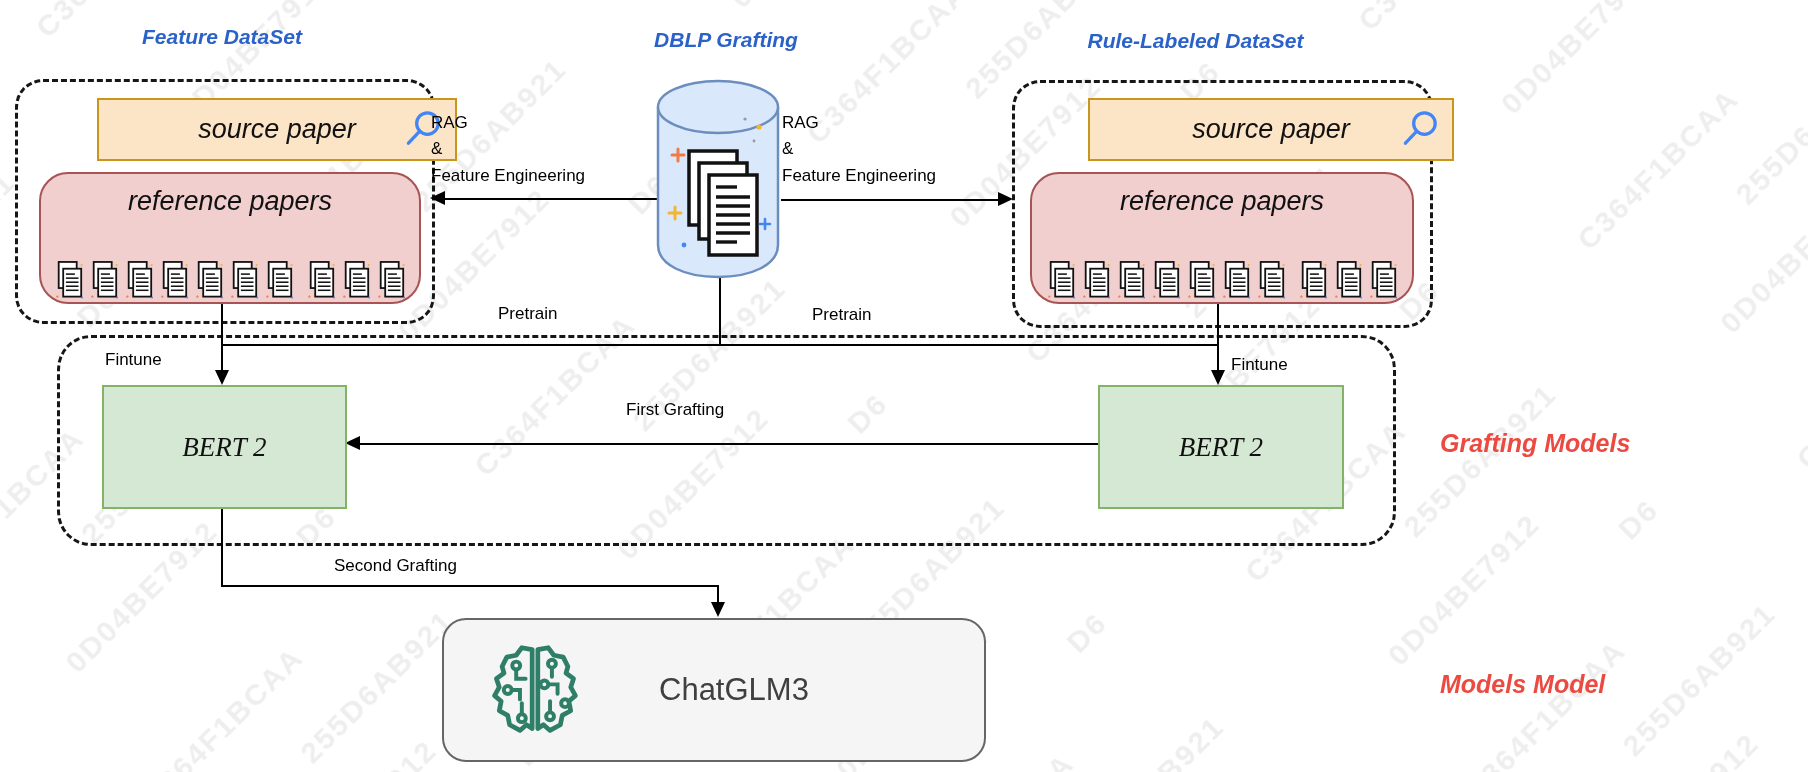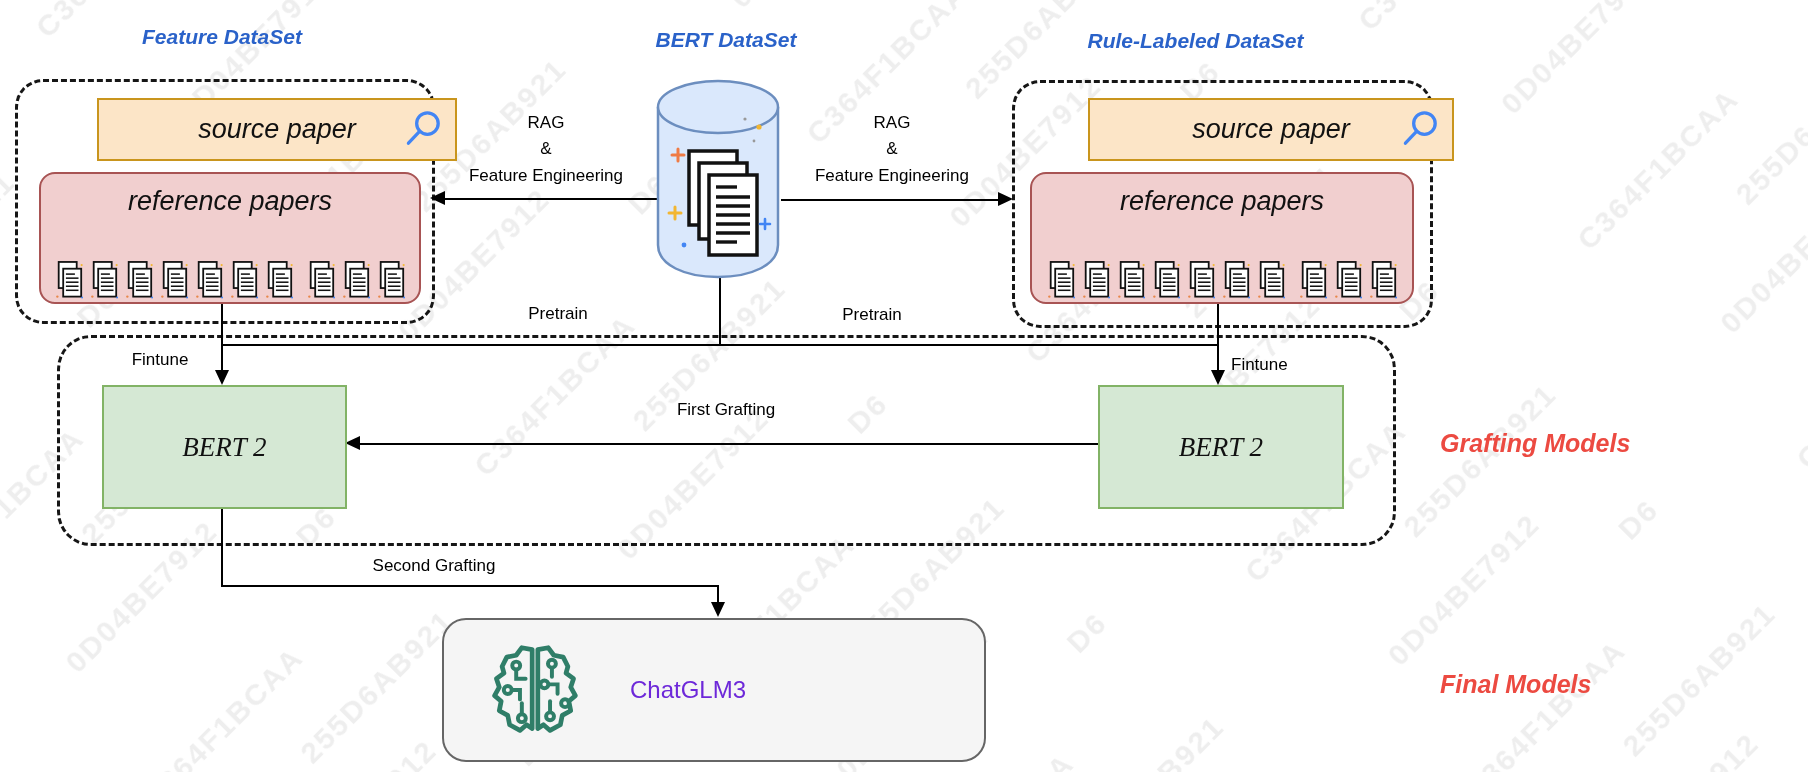--- a/index.html
+++ b/index.html
@@ -13,42 +13,42 @@
   .dashed{position:absolute;border:3px dashed #161616;border-radius:28px;z-index:1;}
   
   .title{position:absolute;font-style:italic;font-weight:700;font-size:21px;
          color:var(--title-blue);text-align:center;z-index:4;}
   
   .src-box{position:absolute;background:var(--source-fill);border:2px solid var(--source-border);
            display:flex;align-items:center;justify-content:center;
            font-style:italic;font-size:27px;color:#111;z-index:3;margin-left:48px;}
   .search{position:absolute;right:13px;top:9px;width:38px;height:38px;color:var(--search-blue);}
   .ref-box{position:absolute;background:var(--reference-fill);border:2px solid var(--reference-border);
-           border-radius:16px;z-index:3;}
+           border-radius:29px;z-index:3;}
   .ref-label{margin-top:12px;text-align:center;font-style:italic;font-size:27px;color:#111;}
   .doc-row{position:absolute;left:8px;right:8px;bottom:3px;display:flex;
            justify-content:center;gap:8px;}
   .doc-row .doc{width:27px;height:39px;}
   .doc-row .doc:nth-child(8){margin-left:7px;}
   .bert-box{position:absolute;background:var(--bert-fill);border:2px solid var(--bert-border);
             display:flex;align-items:center;justify-content:center;
             font-family:"Liberation Serif",serif;font-style:italic;font-size:27px;color:#111;z-index:3;}
   .final-box{position:absolute;background:var(--final-fill);border:2px solid var(--final-border);
              border-radius:24px;display:flex;align-items:center;z-index:3;}
   .final-box .brain{width:94px;height:96px;margin-left:44px;flex:none;}
-  .final-box .final-label{margin-left:48px;font-size:24px;color:#6d28d9;}
+  .final-box .final-label{margin-left:77px;font-size:31px;color:#404040;}
   
   .hline{position:absolute;height:2px;background:#000;z-index:2;}
   .vline{position:absolute;width:2px;background:#000;z-index:2;}
   .arr{position:absolute;width:0;height:0;z-index:2;}
   .arr.a-left{border-top:7px solid transparent;border-bottom:7px solid transparent;border-right:15px solid #000;}
   .arr.a-right{border-top:7px solid transparent;border-bottom:7px solid transparent;border-left:15px solid #000;}
   .arr.a-down{border-left:7px solid transparent;border-right:7px solid transparent;border-top:15px solid #000;}
   
-  .lbl{position:absolute;font-size:17px;color:#000;text-align:center;z-index:4;line-height:1.55;}
+  .lbl{position:absolute;font-size:17px;color:#000;z-index:4;line-height:1.55;}
   
   .section-lbl{position:absolute;font-style:italic;font-weight:700;font-size:25px;
                color:var(--section-red);text-align:left;z-index:4;}
   .db{position:absolute;z-index:3;}
 </style>
 </head>
 <body>
 
 <svg width="0" height="0" style="position:absolute">
   <defs>
@@ -100,21 +100,21 @@
         <text x="6" y="62">C364F1BCAA</text>
         <text x="150" y="142">255D6AB921</text>
         <text x="48" y="222">0D04BE7912</text>
         <text x="300" y="296">D6</text>
       </pattern>
     </defs>
     <rect width="100%" height="100%" fill="url(#wm)"></rect>
   </svg>
 
   <div class="title" style="left:15px;top:25px;width:414px;">Feature DataSet</div>
-  <div class="title" style="left:561px;top:28px;width:330px;">BERT DataSet</div>
+  <div class="title" style="left:561px;top:28px;width:330px;">DBLP Grafting</div>
   <div class="title" style="left:988px;top:29px;width:415px;">Rule-Labeled DataSet</div>
 
   <div class="dashed" style="left:15px;top:79px;width:414px;height:239px;"></div>
   <div class="dashed" style="left:1012px;top:80px;width:415px;height:242px;"></div>
   <div class="dashed" style="left:57px;top:335px;width:1333px;height:205px;border-radius:34px;"></div>
 
   <div class="src-box" style="left:49px;top:98px;width:356px;height:59px;">
     <span>source paper</span>
     <svg class="search">
         <use href="#search-icon"></use>
@@ -270,15 +270,15 @@
   </div>
 
   <div class="final-box" style="left:442px;top:618px;width:540px;height:140px;">
     <svg class="brain">
         <use href="#brain-icon"></use>
       </svg>
     <span class="final-label">ChatGLM3</span>
   </div>
 
   <div class="section-lbl" style="left:1440px;top:429px;width:300px;">Grafting Models</div>
-  <div class="section-lbl" style="left:1440px;top:670px;width:300px;">Final Models</div>
+  <div class="section-lbl" style="left:1440px;top:670px;width:300px;">Models Model</div>
 
 </div>
 
 </body></html>

